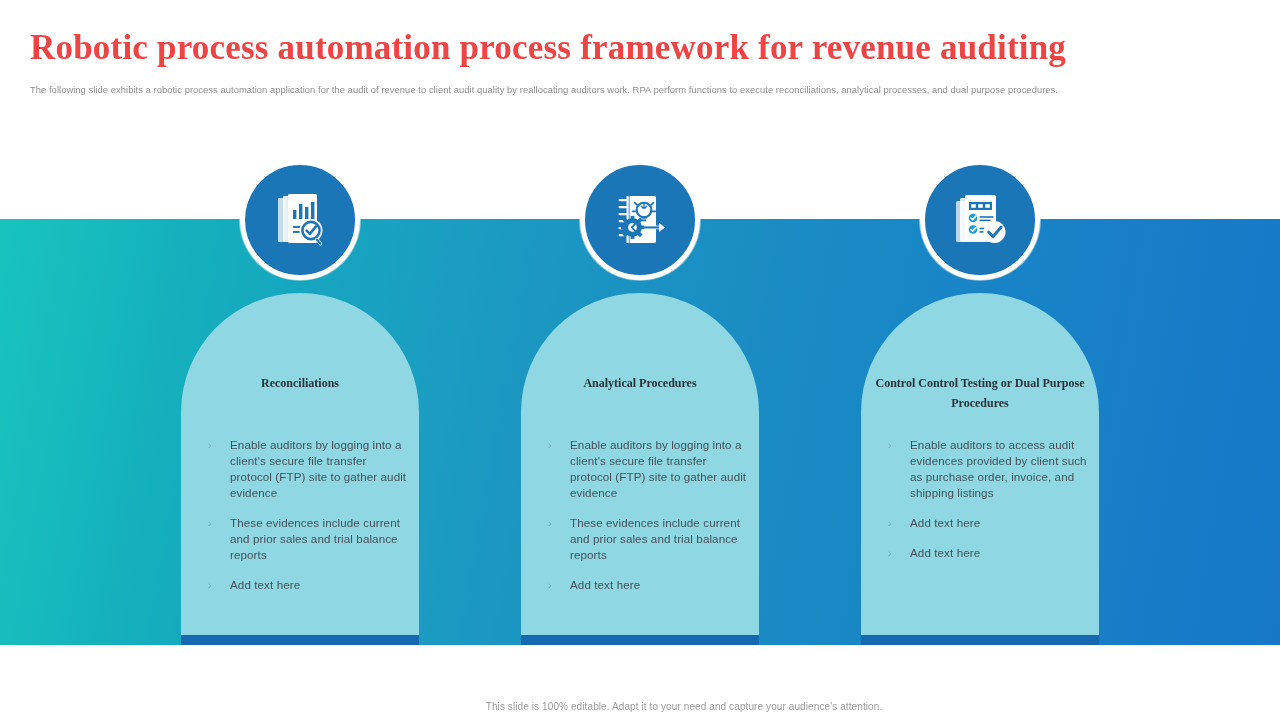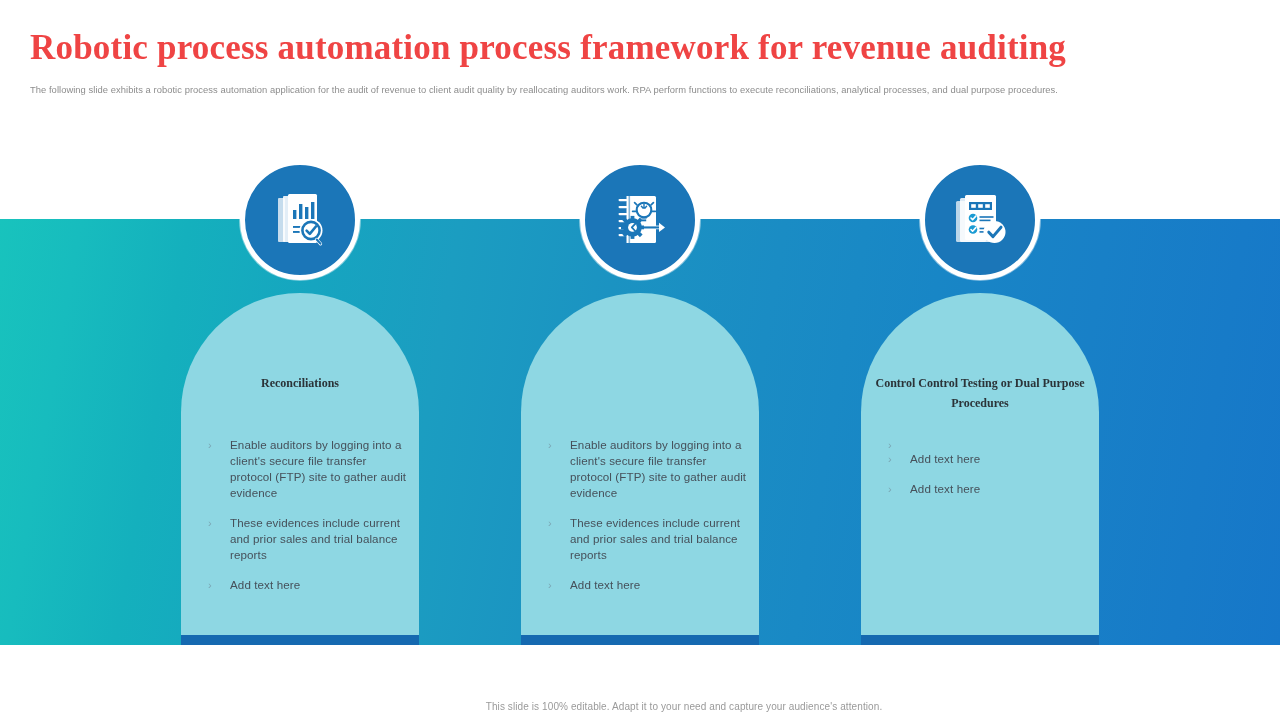--- a/index.html
+++ b/index.html
@@ -191,20 +191,21 @@
     <div class="bullet">
       <span class="chev">›</span>
       <span>Add text here</span>
     </div>
   </div>
 </div>
 <div class="card-bar" id="bar-1"></div>
 
 <div class="card" id="card-2">
   <div class="card-number">01</div>
+  <div class="card-heading">Analytical Procedures</div>
   <div class="bullets">
     <div class="bullet">
       <span class="chev">›</span>
       <span>Enable auditors by logging into a client's secure file transfer protocol (FTP) site to gather audit evidence</span>
     </div>
     <div class="bullet">
       <span class="chev">›</span>
       <span>These evidences include current and prior sales and trial balance reports</span>
     </div>
     <div class="bullet">
@@ -214,20 +215,21 @@
   </div>
 </div>
 <div class="card-bar" id="bar-2"></div>
 
 <div class="card" id="card-3">
   <div class="card-number">05</div>
   <div class="card-heading">Control Control Testing or Dual Purpose Procedures</div>
   <div class="bullets">
     <div class="bullet">
       <span class="chev">›</span>
+      <span>Enable auditors to access audit evidences  provided by client such as purchase order, invoice, and shipping listings</span>
     </div>
     <div class="bullet">
       <span class="chev">›</span>
       <span>Add text here</span>
     </div>
     <div class="bullet">
       <span class="chev">›</span>
       <span>Add text here</span>
     </div>
   </div>

